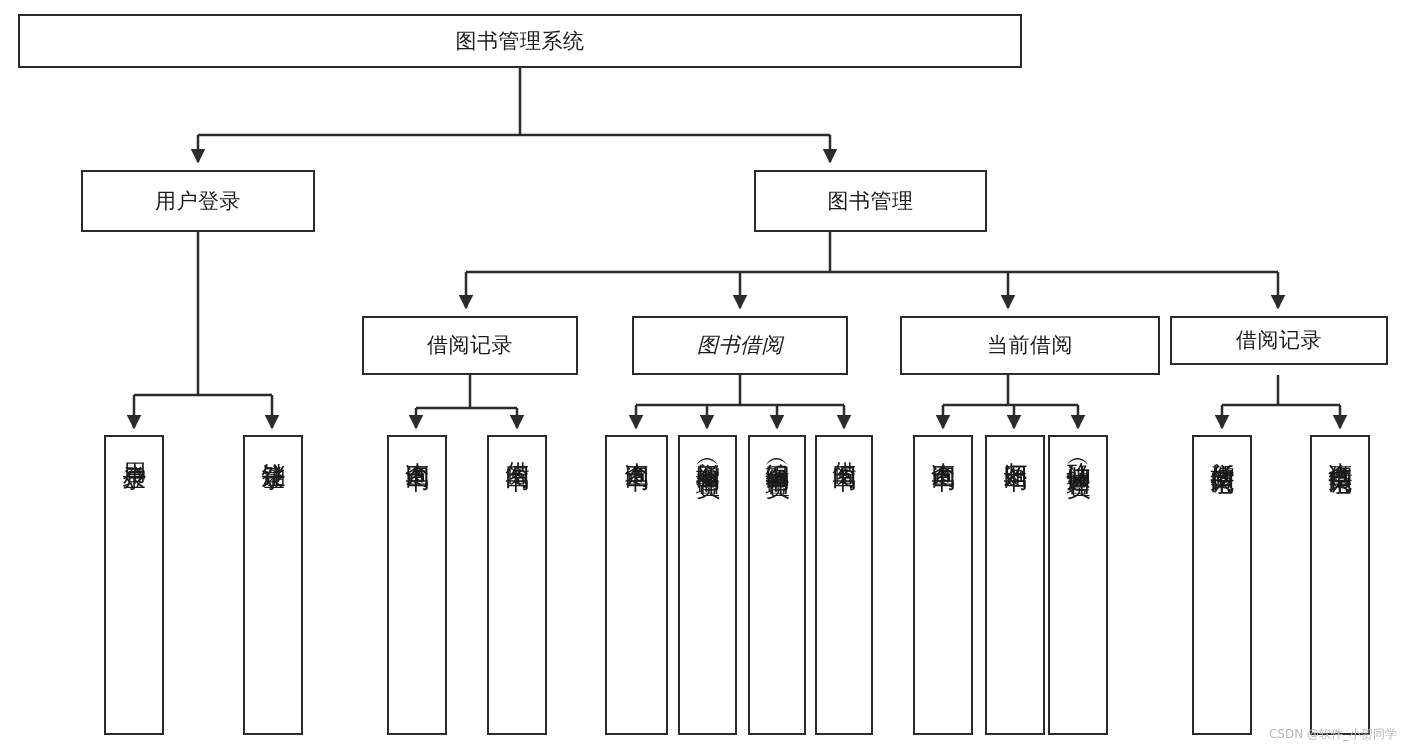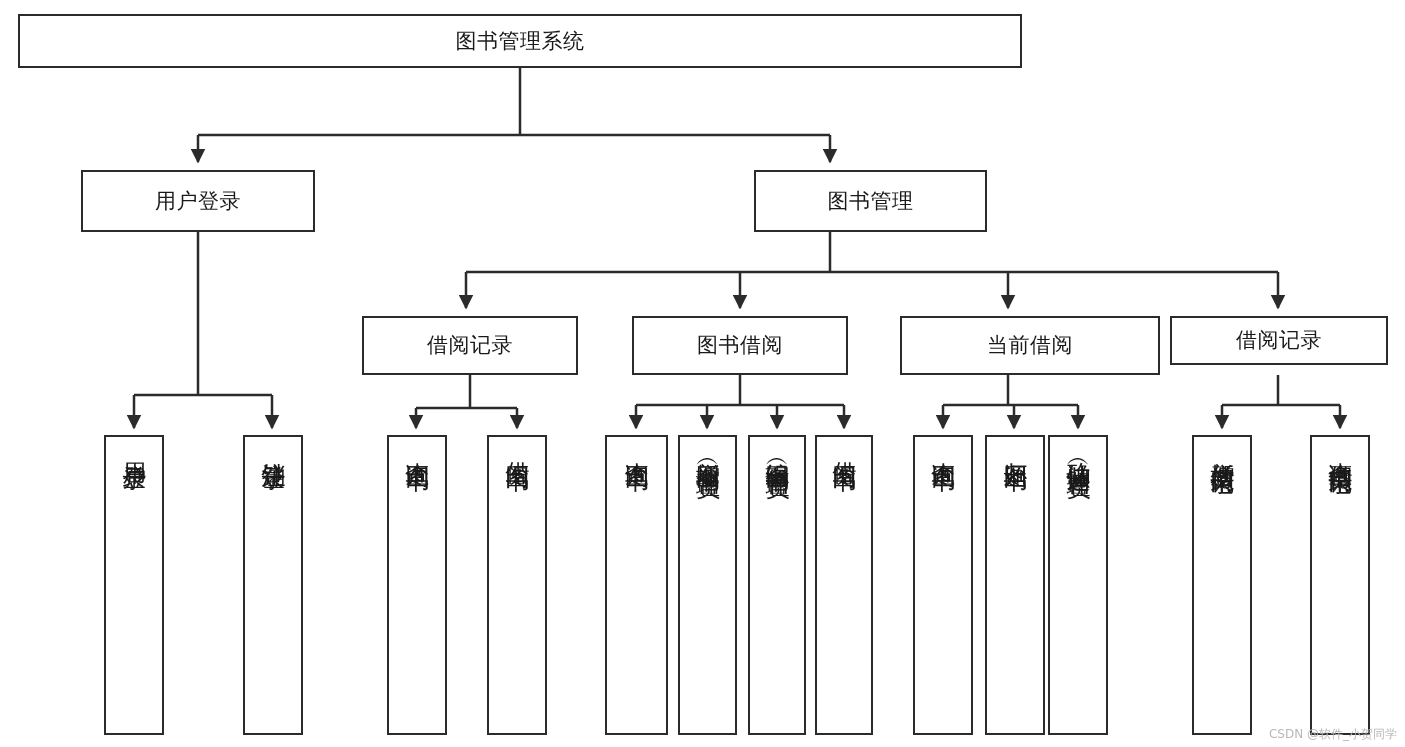--- a/index.html
+++ b/index.html
@@ -133,21 +133,21 @@
   <div class="node horizontal" style="left:81px; top:170px; width:234px; height:62px;">
     <span class="node-label">用户登录</span>
   </div>
   <div class="node horizontal" style="left:754px; top:170px; width:233px; height:62px;">
     <span class="node-label">图书管理</span>
   </div>
 
   <div class="node horizontal" style="left:362px; top:316px; width:216px; height:59px;">
     <span class="node-label">借阅记录</span>
   </div>
-  <div class="node horizontal" style="left:632px; top:316px; width:216px; height:59px;">
+  <div class="node horizontal" style="left:632px; top:316px; width:216px; height:59px;font-style:italic;">
     <span class="node-label">图书借阅</span>
   </div>
   <div class="node horizontal" style="left:900px; top:316px; width:260px; height:59px;">
     <span class="node-label">当前借阅</span>
   </div>
   <div class="node horizontal" style="left:1170px; top:316px; width:218px; height:49px;justify-content:center;">
     <span class="node-label">借阅记录</span>
   </div>
 
   <div class="node vertical" style="left:104px; top:435px; width:60px; height:300px;">

